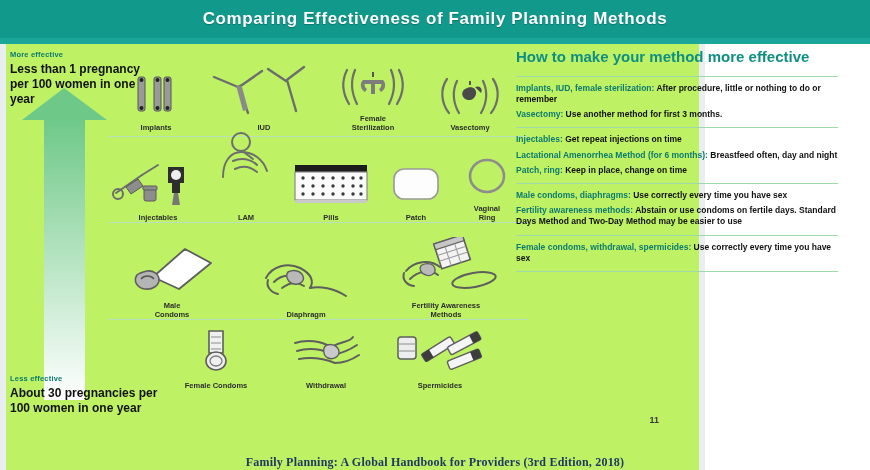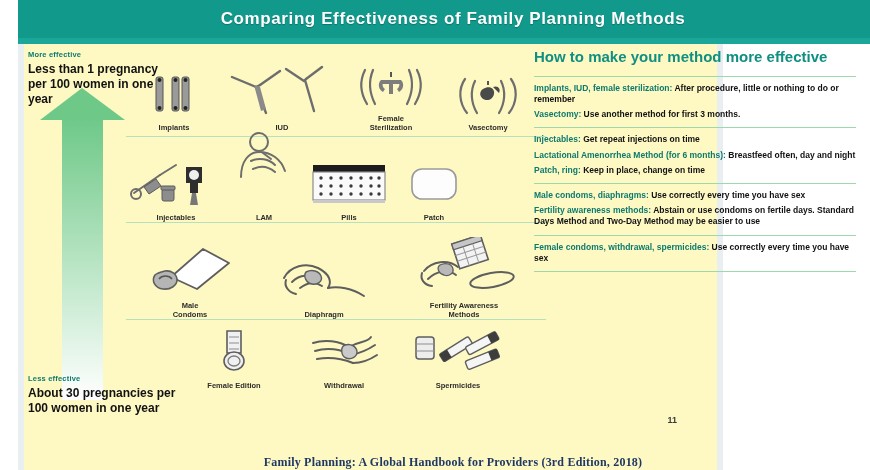--- a/index.html
+++ b/index.html
@@ -5,23 +5,22 @@
   html,body{margin:0;padding:0;}
   body{
     width:870px;height:470px;
     background:#ffffff;
     font-family:"Liberation Sans", sans-serif;
     overflow:hidden;
   }
   .slide{
     position:relative;
     width:705px;height:470px;
-    background:#fef9c3;
+    background:#bef264;
     box-sizing:border-box;
-    margin-left:18px;
   }
   
   .header{
     position:absolute;left:0;top:0;width:870px;height:38px;
     background:#119a8c;
     display:flex;align-items:center;justify-content:center;
   }
   .header-title{
     color:#ffffff;
     font-size:17px;
@@ -319,20 +318,29 @@
 
         <div class="method" style="width:76px;">
           <span class="method-icon">
             <svg width="56" height="46" viewBox="0 0 56 46">
               <rect x="6" y="8" width="44" height="30" rx="10" ry="10" fill="#fdfdfd" stroke="#9a9a9a" stroke-width="1.6"></rect>
             </svg>
           </span>
           <span class="method-label">Patch</span>
         </div>
 
+        <div class="method" style="width:66px;">
+          <span class="method-icon">
+            <svg width="48" height="42" viewBox="0 0 48 42">
+              <ellipse cx="24" cy="20" rx="17" ry="16" fill="none" stroke="#8d8d8d" stroke-width="2.6"></ellipse>
+            </svg>
+          </span>
+          <span class="method-label">Vaginal
+Ring</span>
+        </div>
       </div>
     </div>
 
     <div class="row row-divider" style="height:96px;">
       <div class="row-items" style="height:92px;padding-top:4px;">
         <div class="method" style="width:128px;">
           <span class="method-icon">
             <svg width="90" height="52" viewBox="0 0 90 52">
               <g fill="#ffffff" stroke="#5e5e5e" stroke-width="1.8" stroke-linejoin="round">
                 <path d="M26 34 L58 6 L84 20 L52 46 Z"></path>
@@ -401,21 +409,21 @@
                 <ellipse cx="21" cy="32" rx="10" ry="9"></ellipse>
               </g>
               <g stroke="#8d8d8d" stroke-width="1" fill="none">
                 <path d="M16 8 h10"></path>
                   <path d="M16 14 h10"></path>
                   <path d="M16 20 h10"></path>
               </g>
               <ellipse cx="21" cy="32" rx="6" ry="5" fill="none" stroke="#7a7a7a" stroke-width="1.3"></ellipse>
             </svg>
           </span>
-          <span class="method-label">Female Edition</span>
+          <span class="method-label">Female Condoms</span>
         </div>
 
         <div class="method" style="width:108px;">
           <span class="method-icon">
             <svg width="70" height="44" viewBox="0 0 70 44">
               <g fill="none" stroke="#5e5e5e" stroke-width="2" stroke-linecap="round">
                 <path d="M4 12 C16 8 30 10 40 16"></path>
                 <path d="M6 20 C18 16 32 18 42 24"></path>
                 <path d="M8 28 C20 26 34 28 44 32"></path>
                 <path d="M40 16 C50 10 58 12 62 6"></path>

